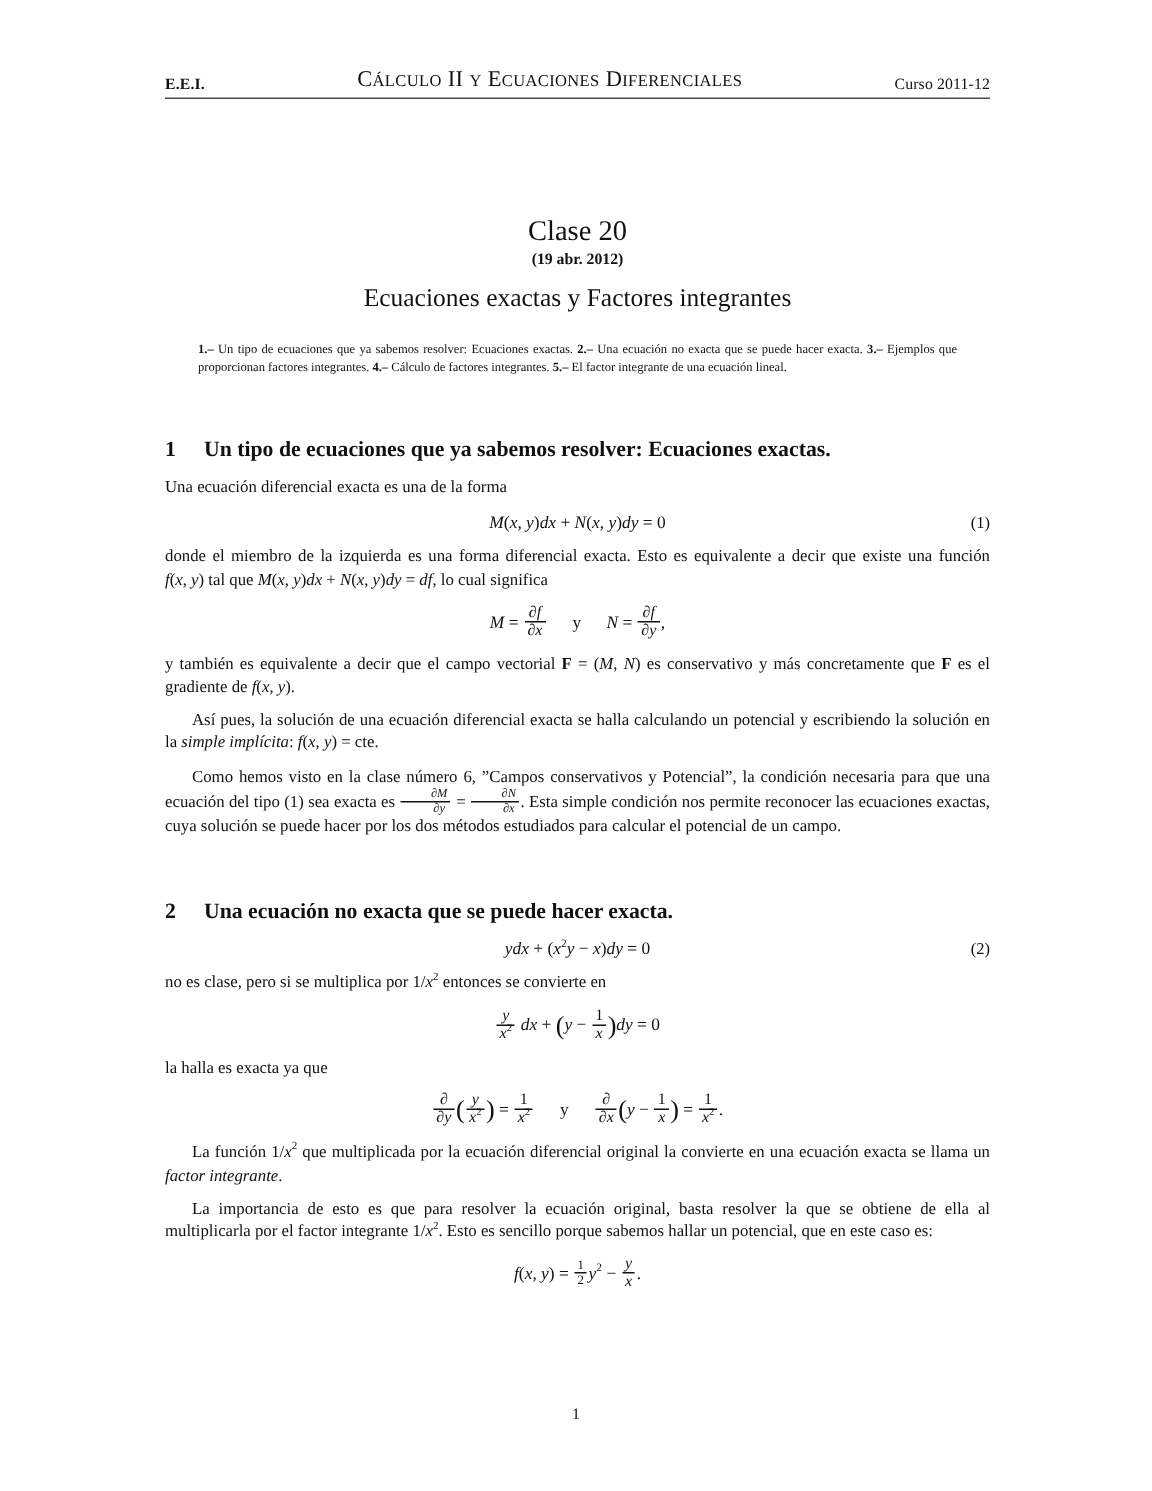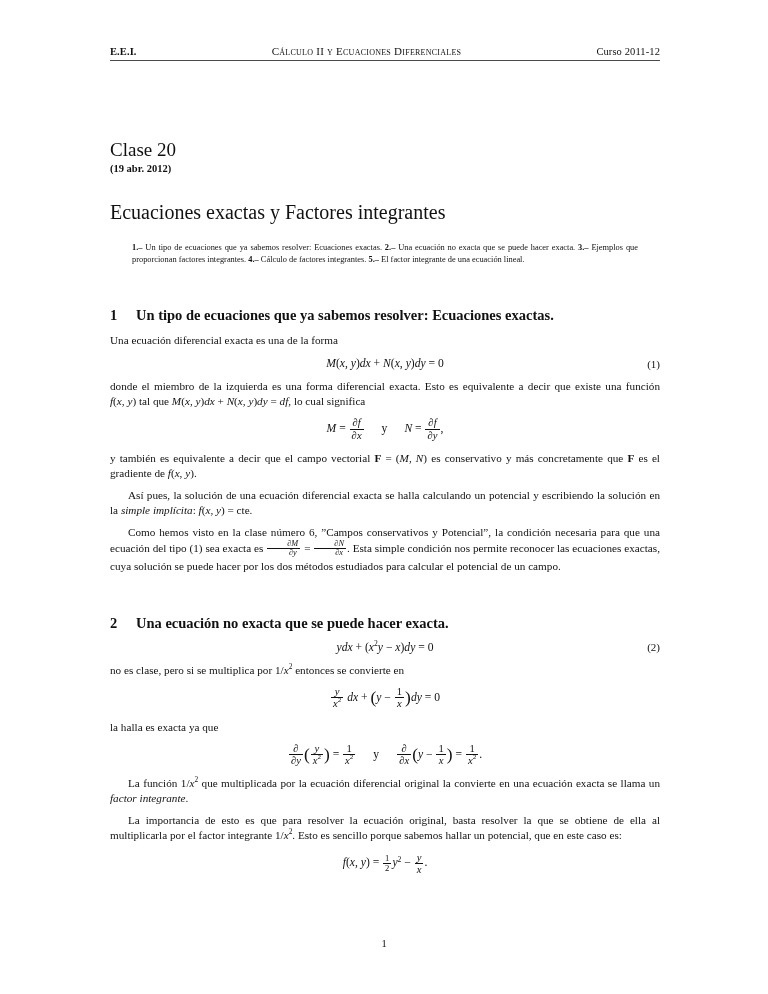--- a/index.html
+++ b/index.html
@@ -40,43 +40,44 @@
     padding-bottom: 3px;
     border-bottom: 1.1px solid #4a4a4a;
     letter-spacing: 0.1px;
   }
   .runhead-left {
     font-weight: bold;
     font-size: 10.5px;
   }
   .runhead-center {
     font-variant: small-caps;
-    font-size: 11px;
+    font-size: 15px;
     letter-spacing: 0.25px;
   }
   .runhead-right {
     font-size: 10.5px;
   }
 
   
   .titleblock {
+    text-align: center;
     margin-top: 78px;
   }
   .clase-title {
     font-size: 19px;
     line-height: 1.15;
   }
   .clase-date {
     font-size: 10.5px;
     margin-top: 2px;
     font-weight: bold;
   }
   .main-title {
-    font-size: 20px;
-    margin-top: 26px;
+    font-size: 17px;
+    margin-top: 10px;
     line-height: 1.2;
   }
 
   
   .abstract {
     margin: 18px 22px 0 22px;
     font-size: 8.4px;
     line-height: 1.42;
     text-align: justify;
   }

